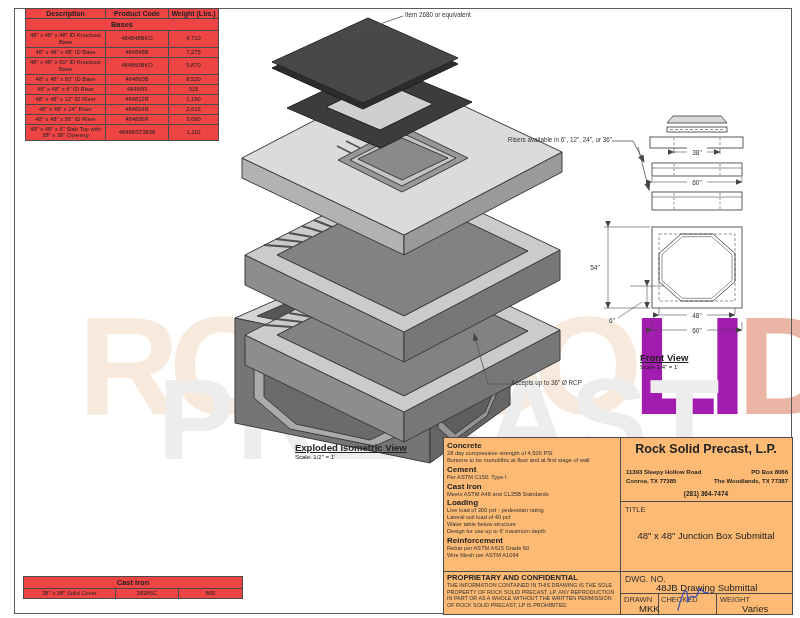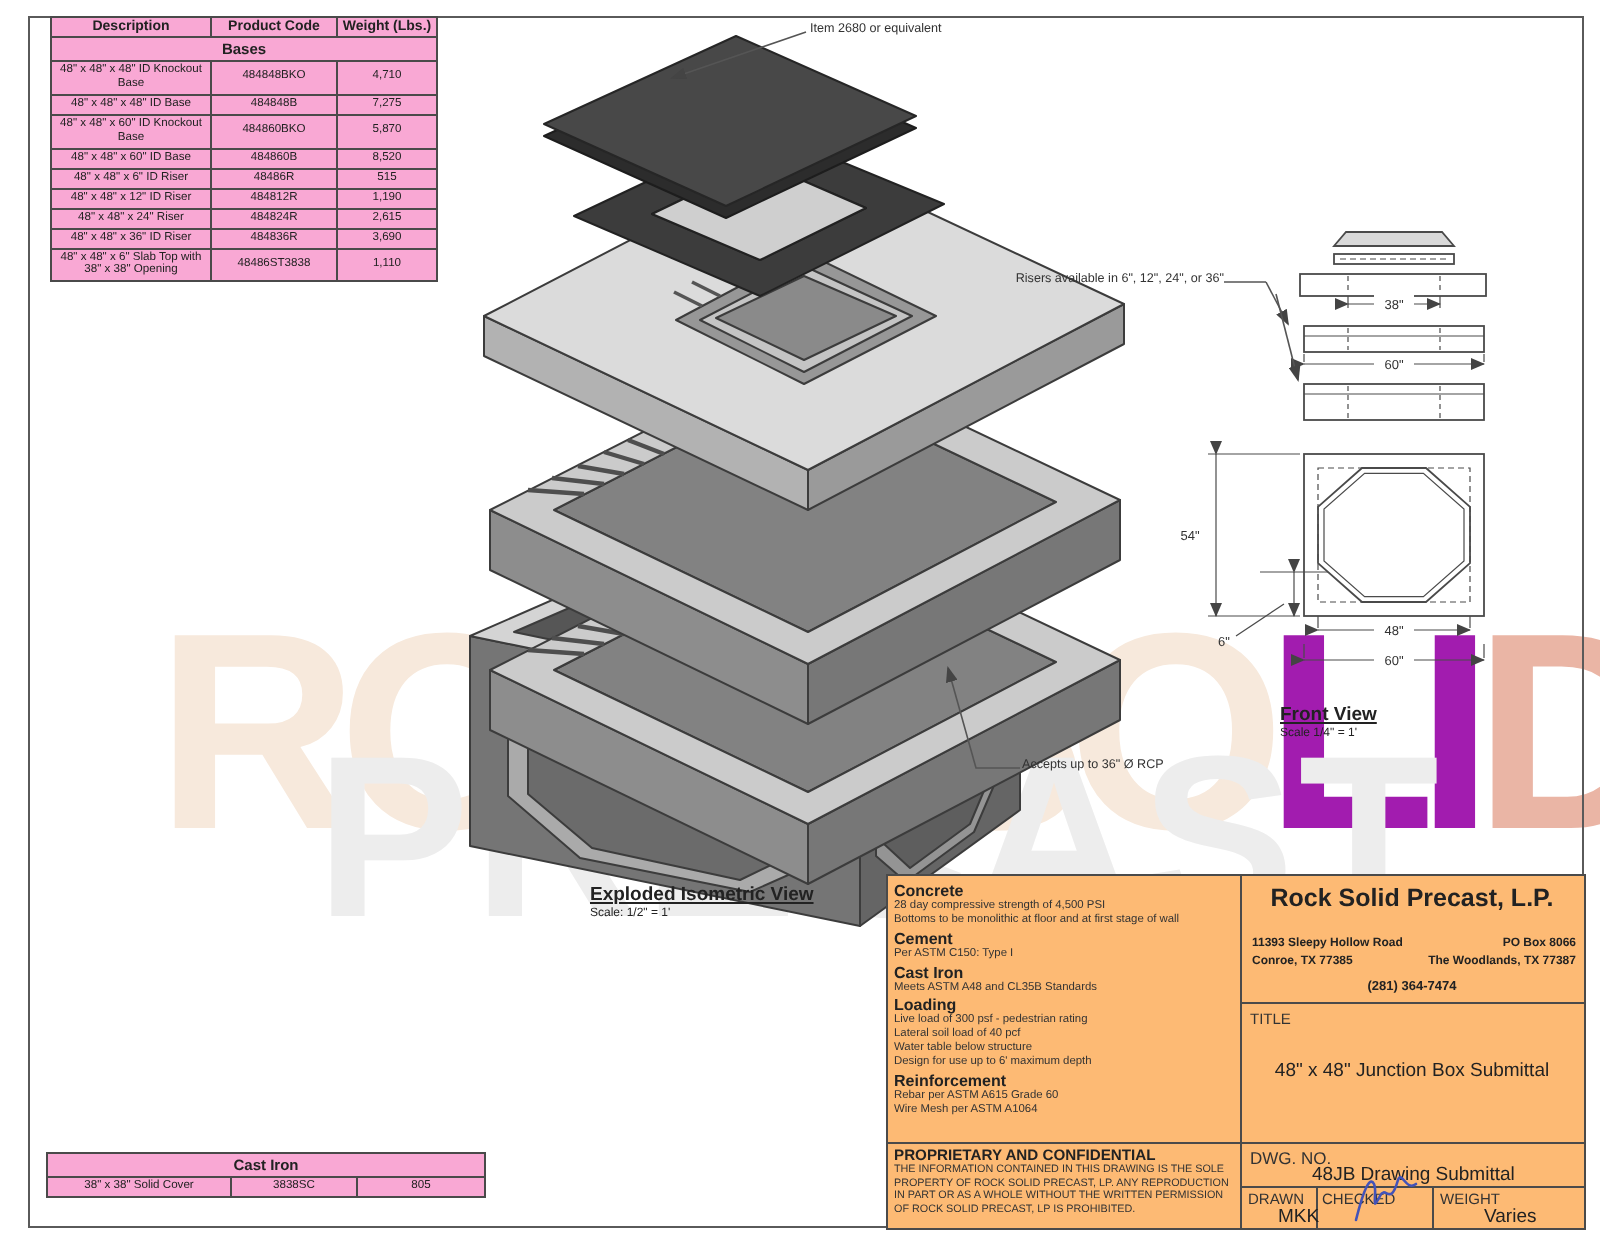--- a/index.html
+++ b/index.html
@@ -5,21 +5,21 @@
   html,body{margin:0;padding:0;background:#fff;}
   .page{position:relative;width:800px;height:618px;background:#fff;overflow:hidden;
         font-family:"Liberation Sans",sans-serif;color:#222;}
   .abs{position:absolute;}
   
   .wm1{top:296px;left:78px;font-size:140px;font-weight:800;letter-spacing:-10px;line-height:1;white-space:nowrap;z-index:0;}
   .wm2{top:362px;left:158px;font-size:115px;font-weight:800;letter-spacing:2px;line-height:1;white-space:nowrap;z-index:0;}
   
   .sheet-border{left:14px;top:8px;width:776px;height:604px;border:1px solid #5a5a5a;z-index:1;}
   
-  table.t{border-collapse:collapse;background:#f9a8d4;table-layout:fixed;z-index:2;position:absolute;}
+  table.t{border-collapse:collapse;background:#ef4444;table-layout:fixed;z-index:2;position:absolute;}
   table.t td,table.t th{border:1px solid #4a4a4a;text-align:center;padding:1px 1px;overflow:hidden;}
   table.t th{font-size:7px;}
   .sec{font-weight:bold;font-size:7.5px;padding:2px 0;}
   .cell{font-size:5.8px;line-height:1.2;}
   #parts-table{left:25px;top:8px;width:193px;}
   #castiron-table{left:23px;top:576px;width:219px;}
   
   .ann{font-size:6.3px;color:#333;z-index:4;white-space:nowrap;}
   .viewlabel{text-align:left;z-index:4;}
   .viewlabel .vl{font-weight:bold;font-size:9.5px;text-decoration:underline;}

